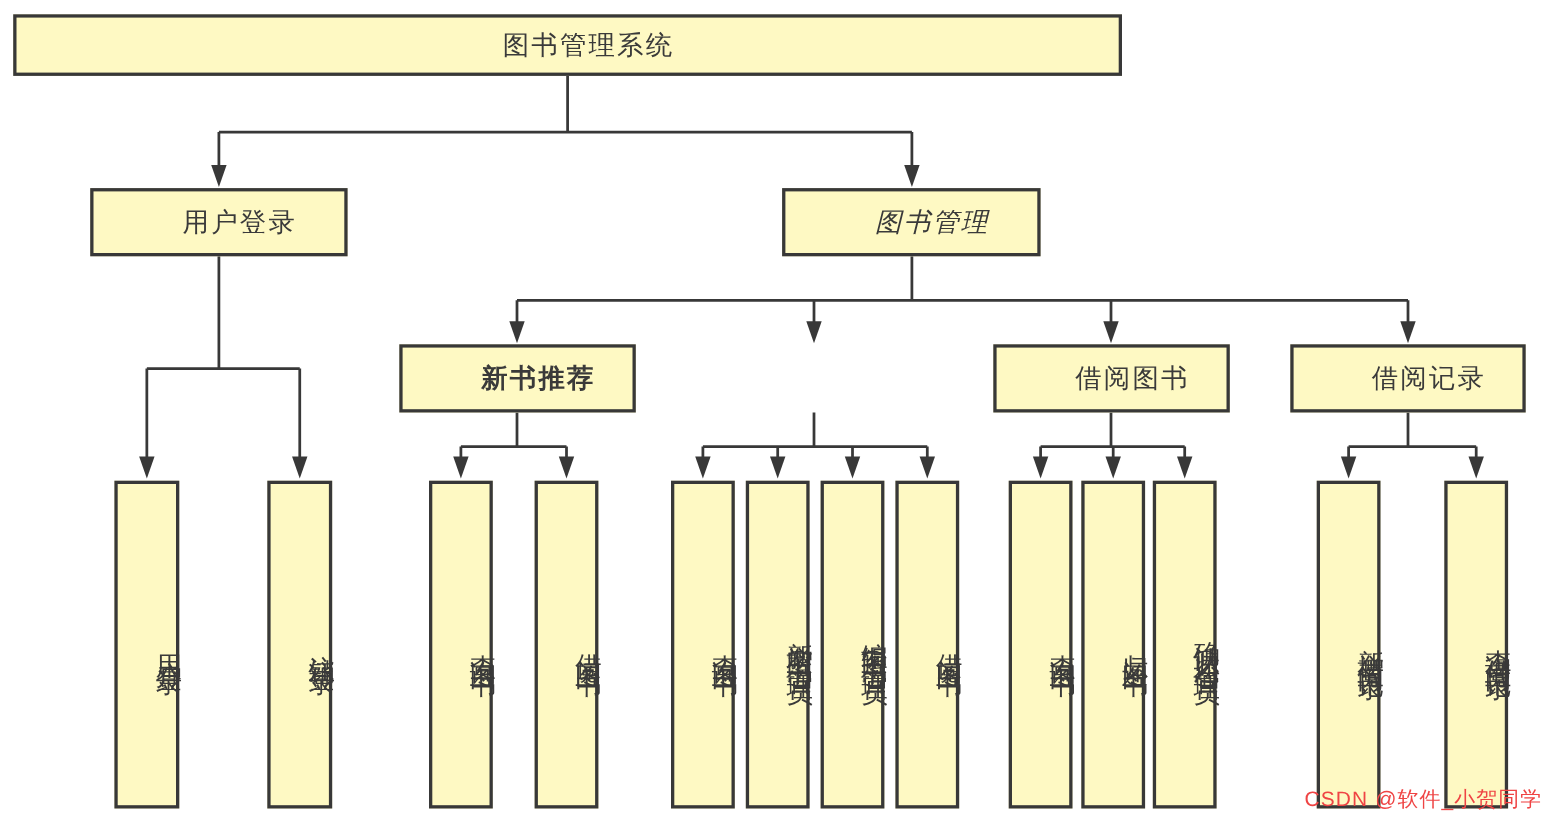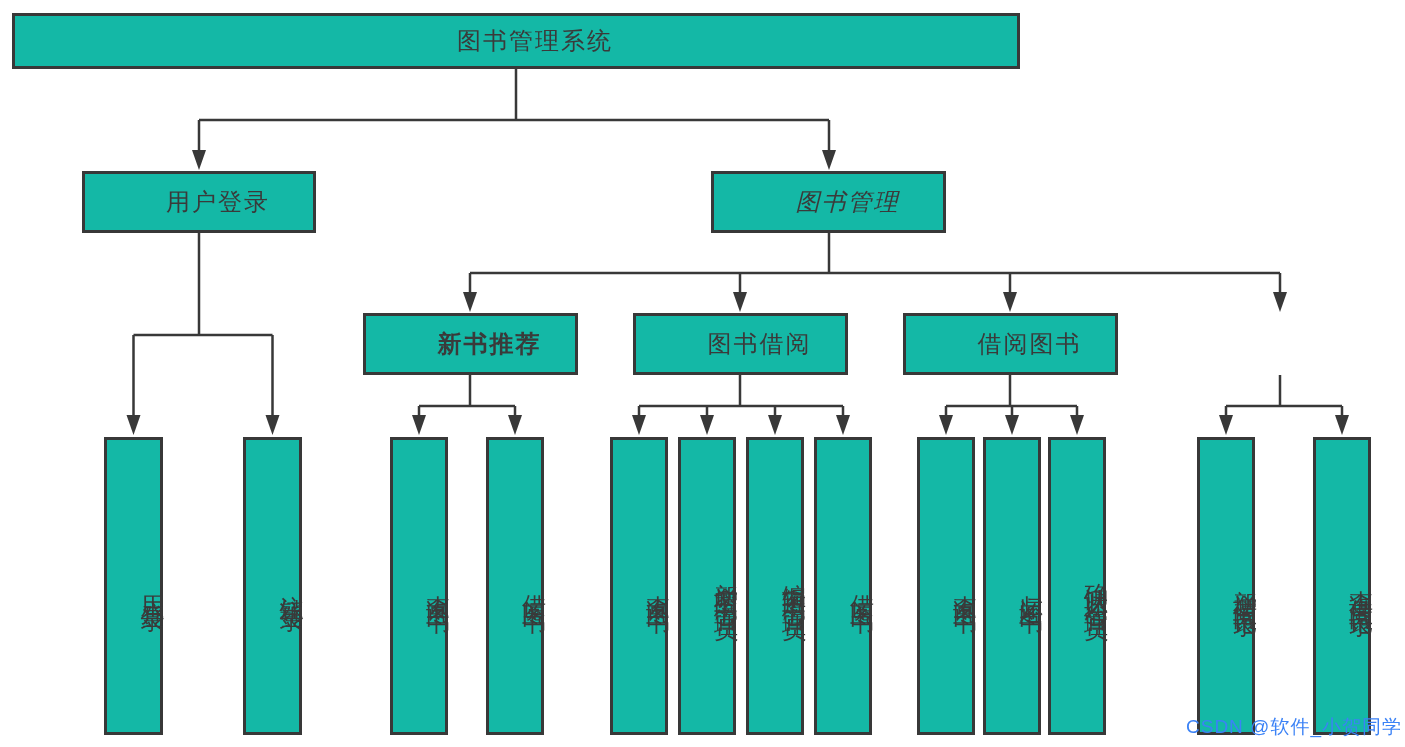--- a/index.html
+++ b/index.html
@@ -10,39 +10,39 @@
     font-family:"Liberation Sans","DejaVu Sans",sans-serif;
     overflow:hidden;
   }
   .connectors{position:absolute;left:0;top:0;width:1405px;height:747px;}
   .connectors path{stroke:#383838;stroke-width:2.5;fill:none;}
   .connectors polygon{fill:#383838;stroke:none;}
   .node{
     position:absolute;
     box-sizing:border-box;
     border:3px solid #383838;
-    background:#14b8a6;
+    background:#fef9c3;
     display:flex;align-items:center;justify-content:center;
     color:#3a3a3a;
     padding-left:38px;
   }
   .node-h{font-size:24px;letter-spacing:2px;white-space:nowrap;}
   .node-v .lbl{
     writing-mode:vertical-rl;
     text-orientation:mixed;
     font-size:24px;
     letter-spacing:5px;
     line-height:1;
   }
   .watermark{
     position:absolute;
     left:1186px;top:714px;
     font-size:19px;
     letter-spacing:1px;
-    color:#3b82f6;
+    color:#ef4444;
     z-index:5;
     white-space:nowrap;
   }
 </style>
 </head>
 <body>
 
 <div class="canvas">
 
   <svg class="connectors" viewBox="0 0 1405 747" xmlns="http://www.w3.org/2000/svg">
@@ -95,25 +95,25 @@
   <div class="node node-h" style="left:82px;top:171px;width:234px;height:62px;">
     <span class="lbl">用户登录</span>
   </div>
   <div class="node node-h" style="left:711px;top:171px;width:235px;height:62px;font-style:italic;">
     <span class="lbl">图书管理</span>
   </div>
 
   <div class="node node-h" style="left:363px;top:313px;width:215px;height:62px;font-weight:bold;">
     <span class="lbl">新书推荐</span>
   </div>
-  <div class="node node-h" style="left:633px;top:313px;width:215px;height:62px;">
-    <span class="lbl">图书借阅</span>
-  </div>
   <div class="node node-h" style="left:903px;top:313px;width:215px;height:62px;">
     <span class="lbl">借阅图书</span>
+  </div>
+  <div class="node node-h" style="left:1173px;top:313px;width:214px;height:62px;">
+    <span class="lbl">借阅记录</span>
   </div>
 
   <div class="node node-v" style="left:104px;top:437px;width:59px;height:298px;">
     <span class="lbl">用户登录</span>
   </div>
   <div class="node node-v" style="left:243px;top:437px;width:59px;height:298px;">
     <span class="lbl">注销登录</span>
   </div>
 
   <div class="node node-v" style="left:390px;top:437px;width:58px;height:298px;">

